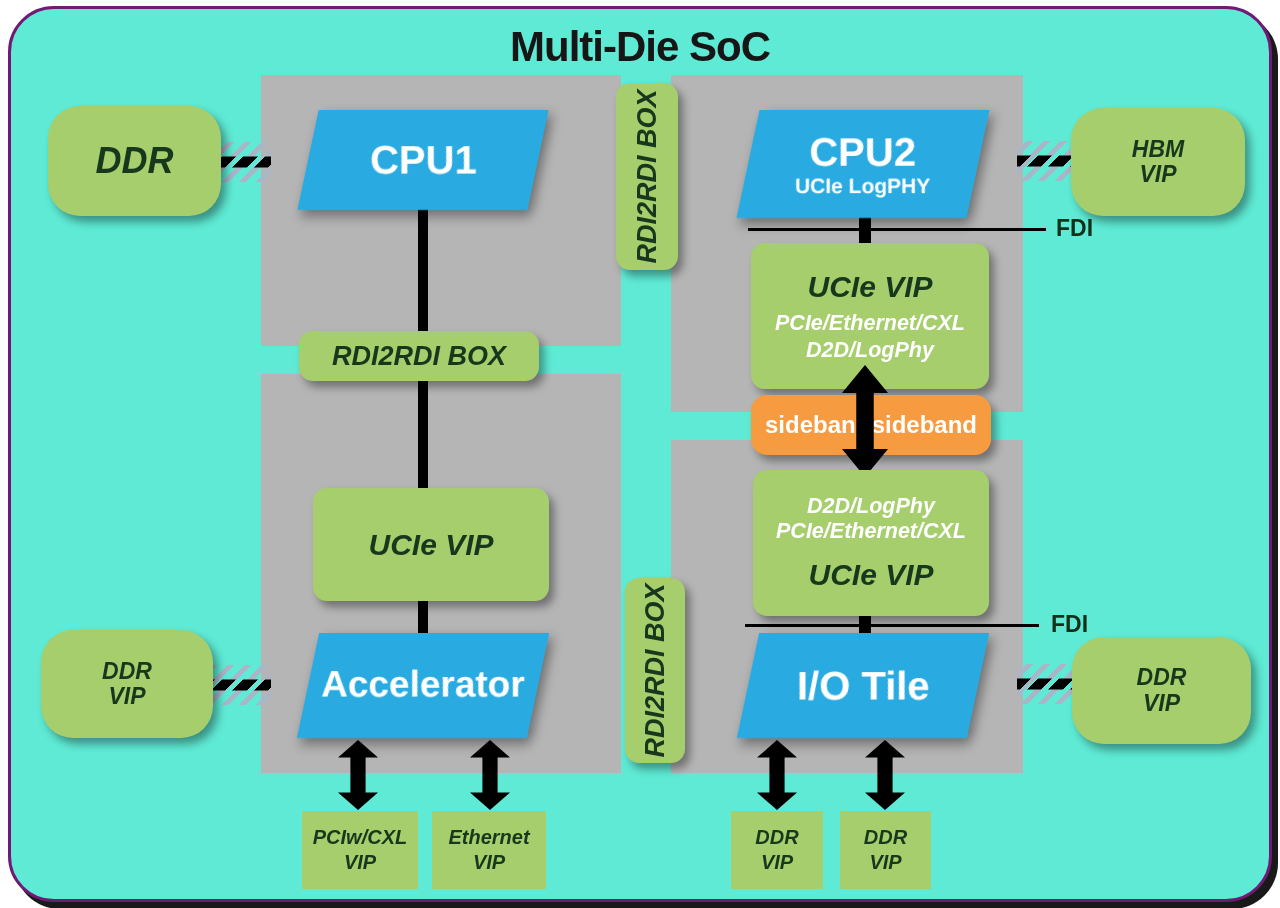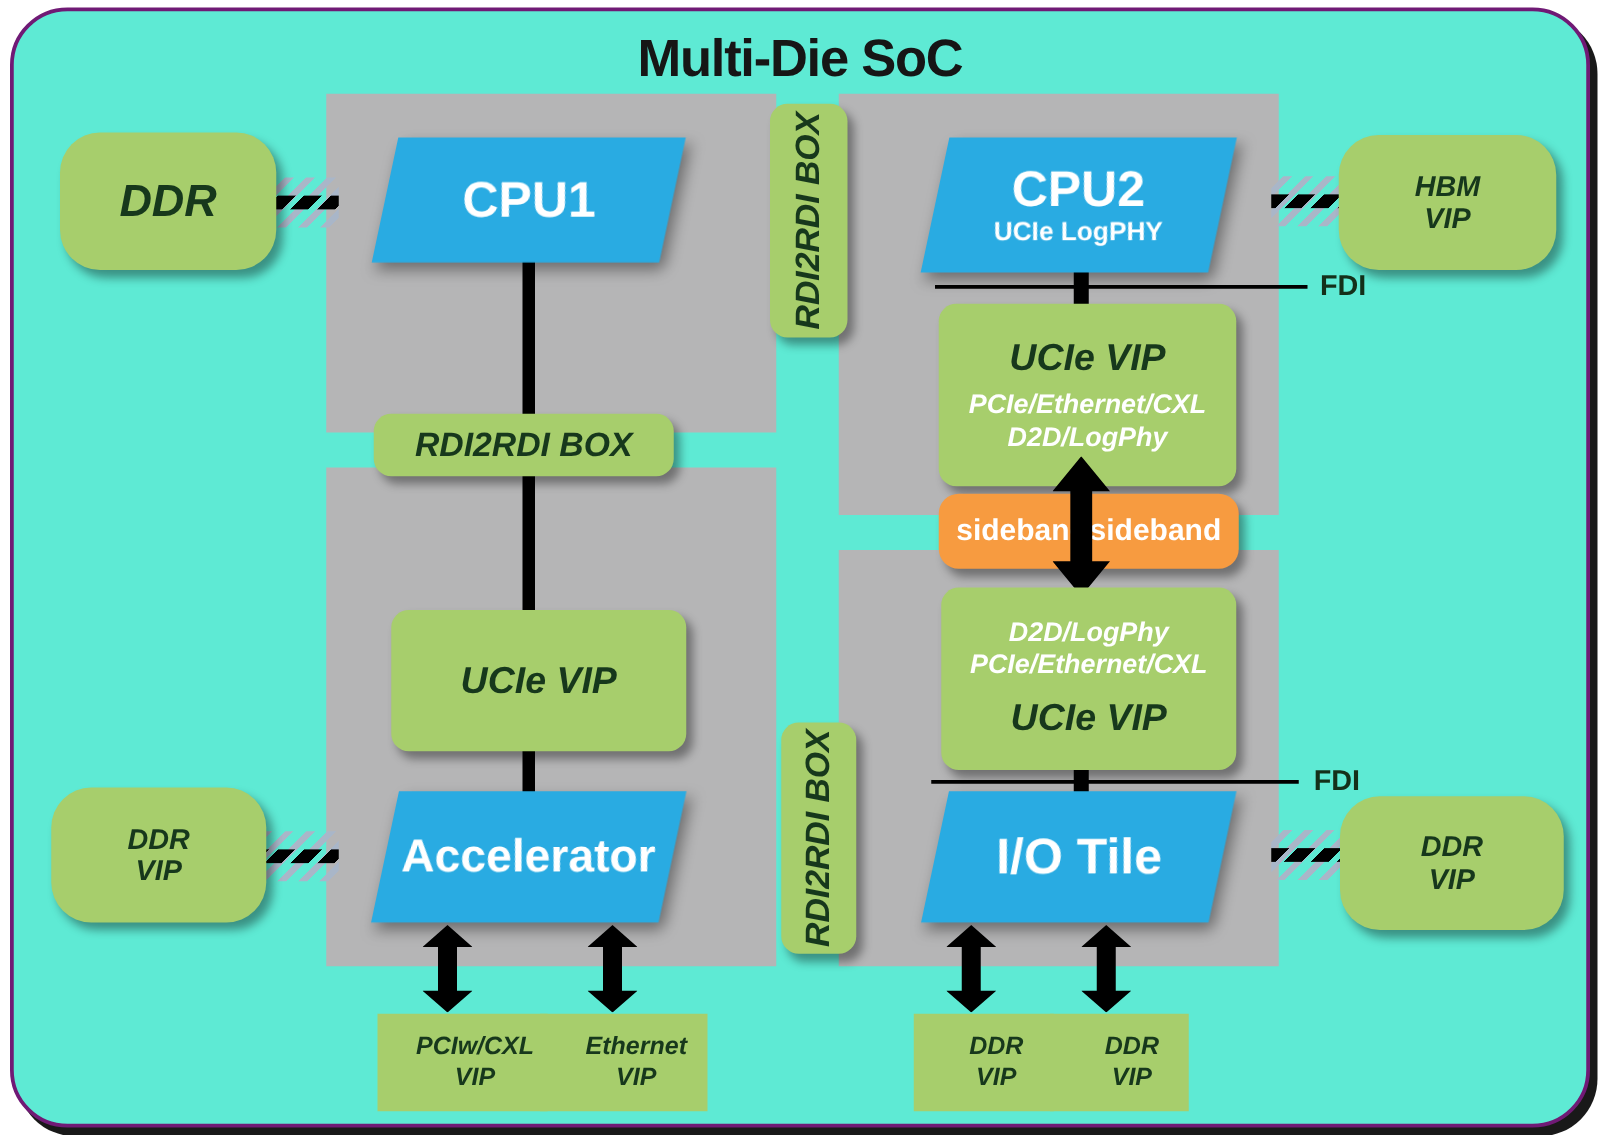--- a/index.html
+++ b/index.html
@@ -8,21 +8,21 @@
   #frame { position:absolute; left:8px; top:6px; width:1258px; height:890px;
            background:#5eead4; border:3px solid #701a75; border-radius:46px;
            box-shadow:6px 7px 0 rgba(0,0,0,0.9); }
   .title { position:absolute; top:14px; left:0; right:0; text-align:center;
            font-size:42px; font-weight:bold; color:#161616; letter-spacing:-1px; }
   .die  { position:absolute; background:#b5b5b6; }
   .gbox { position:absolute; background:#a7ce6c; border-radius:14px;
           box-shadow:5px 6px 8px rgba(0,0,0,.38); color:#17381c; font-weight:bold;
           display:flex; align-items:center; justify-content:center; text-align:center;font-style:italic; }
   .pill { border-radius:32px; }
-  .flat { box-shadow:none; border-radius:0;padding-left:20px; }
+  .flat { box-shadow:none; border-radius:0; }
   .stack { flex-direction:column; line-height:1.12; }
   .vtext { transform:rotate(-90deg); white-space:nowrap; font-size:27px; }
   .para { position:absolute; background:#29abe2; transform:skewX(-12deg);
           filter:drop-shadow(5px 6px 6px rgba(0,0,0,.4));
           display:flex; align-items:center; justify-content:center;
           color:#fff; font-weight:bold; }
   .para .inner { transform:skewX(12deg); text-align:center; line-height:1.05; }
   .tile-main { font-size:40px; }
   .tile-sub  { font-size:21px; margin-top:2px; }
   .vline { position:absolute; background:#000; }

